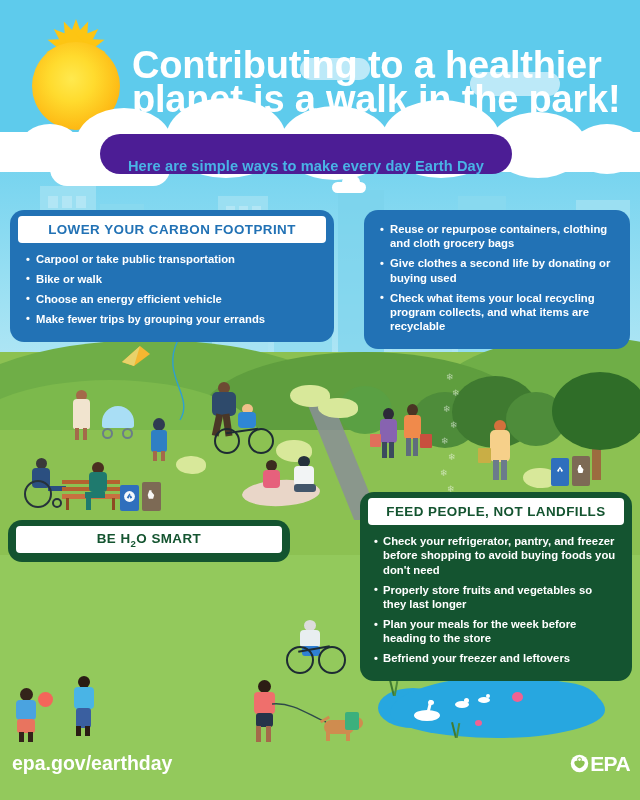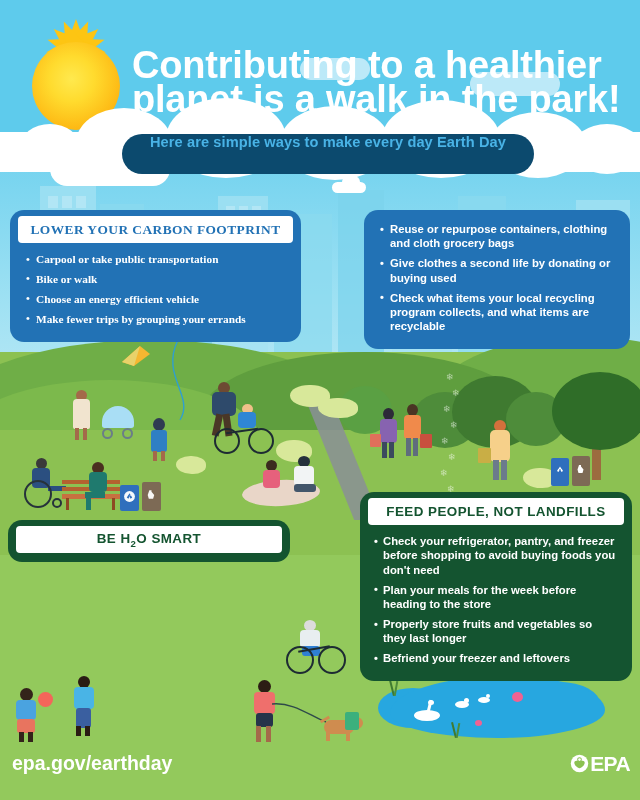--- a/index.html
+++ b/index.html
@@ -31,22 +31,22 @@
   .win-grid i{background:#c9eef8;display:block;}
 
   
   .cloud{position:absolute;background:#fff;border-radius:999px;}
   .cloudsoft{position:absolute;background:#cdeffa;border-radius:999px;opacity:.85;}
 
   .cloudbar{position:absolute;left:-10px;top:98px;width:660px;height:74px;}
   .cloudbar .lump{position:absolute;background:#ffffff;border-radius:50%;}
   .cloudbar .base{position:absolute;left:0;top:34px;width:660px;height:40px;background:#fff;}
 
-  .banner{position:absolute;left:122px;top:134px;width:412px;height:40px;
-    background:#0c4a6e;border-radius:22px;display:flex;align-items:flex-start;justify-content:center;}
+  .banner{position:absolute;left:100px;top:134px;width:412px;height:40px;
+    background:#4c1d95;border-radius:22px;display:flex;align-items:flex-end;justify-content:center;}
   .banner span{color:#49b3e6;font-size:14.6px;font-weight:bold;letter-spacing:.1px;white-space:nowrap;}
 
   
   .title{position:absolute;left:132px;top:24px;width:500px;color:#fff;
     font-size:38px;line-height:34px;font-weight:bold;letter-spacing:-.2px;margin-top:24px;}
   .title .i{}
 
   
   .ground{position:absolute;left:0;top:352px;width:640px;height:448px;background:#8cc152;}
   .hill{position:absolute;border-radius:50%;}
@@ -70,21 +70,21 @@
   .panel-head span{font-size:13.4px;font-weight:bold;letter-spacing:.45px;}
   .panel.blue .panel-head span{color:#2272b5;}
   .panel.green .panel-head span{color:#145430;}
   .panel ul{list-style:none;margin:0;padding:6px 8px 4px 8px;}
   .panel li{color:#fff;font-size:11.3px;line-height:14.4px;margin-bottom:5.5px;
     position:relative;padding-left:12px;font-weight:600;}
   .panel li:before{content:"\2022";position:absolute;left:2px;top:-.5px;font-size:11px;}
   .panel.green li{padding-left:9px;}
   .panel.green li:before{left:0px;}
 
-  #panel-carbon{left:10px;top:210px;width:291px;font-family:Liberation Serif, serif;}
+  #panel-carbon{left:10px;top:210px;width:324px;}
   #panel-recycle{left:364px;top:210px;width:266px;}
   #panel-water{left:8px;top:520px;width:282px;}
   #panel-food{left:360px;top:492px;width:272px;}
 
   sub{font-size:.72em;}
 
   
   .footer-url{position:absolute;left:12px;top:752px;color:#fff;font-size:19.5px;font-weight:bold;}
   .epa-logo{position:absolute;right:10px;top:754px;display:flex;align-items:center;gap:1px;}
   .epa-logo .mark{width:19px;height:19px;}
@@ -481,22 +481,22 @@
       <span><span>BE H</span><sub>2</sub><span>O SMART</span></span>
     </div>
   </div>
 
   <div class="panel green" id="panel-food">
     <div class="panel-head">
       <span>FEED PEOPLE, NOT LANDFILLS</span>
     </div>
     <ul>
       <li>Check your refrigerator, pantry, and freezer before shopping to avoid buying foods you don't need</li>
+      <li>Properly store fruits and vegetables so they last longer</li>
       <li>Plan your meals for the week before heading to the store</li>
-      <li>Properly store fruits and vegetables so they last longer</li>
       <li>Befriend your freezer and leftovers</li>
     </ul>
   </div>
 
   <div class="footer-url">epa.gov/earthday</div>
   <div class="epa-logo">
     <svg class="mark" viewBox="0 0 24 24">
       <circle cx="12" cy="12" r="11" fill="#fff"></circle>
       <path d="M12 4.2c-1.6 0-2.9 1.2-2.9 2.7 0 .6.2 1.1.5 1.5H8.1c-1.5 0-2.7 1.2-2.7 2.7 0 2.3 2.1 4.6 4.3 5.9.9.5 1.7.9 2.3 1.1.6-.2 1.4-.6 2.3-1.1 2.2-1.3 4.3-3.6 4.3-5.9 0-1.5-1.2-2.7-2.7-2.7h-1.5c.3-.4.5-.9.5-1.5 0-1.5-1.3-2.7-2.9-2.7z" fill="#8cc152"></path>
       <circle cx="12" cy="7.1" r="1.6" fill="#fff"></circle>

